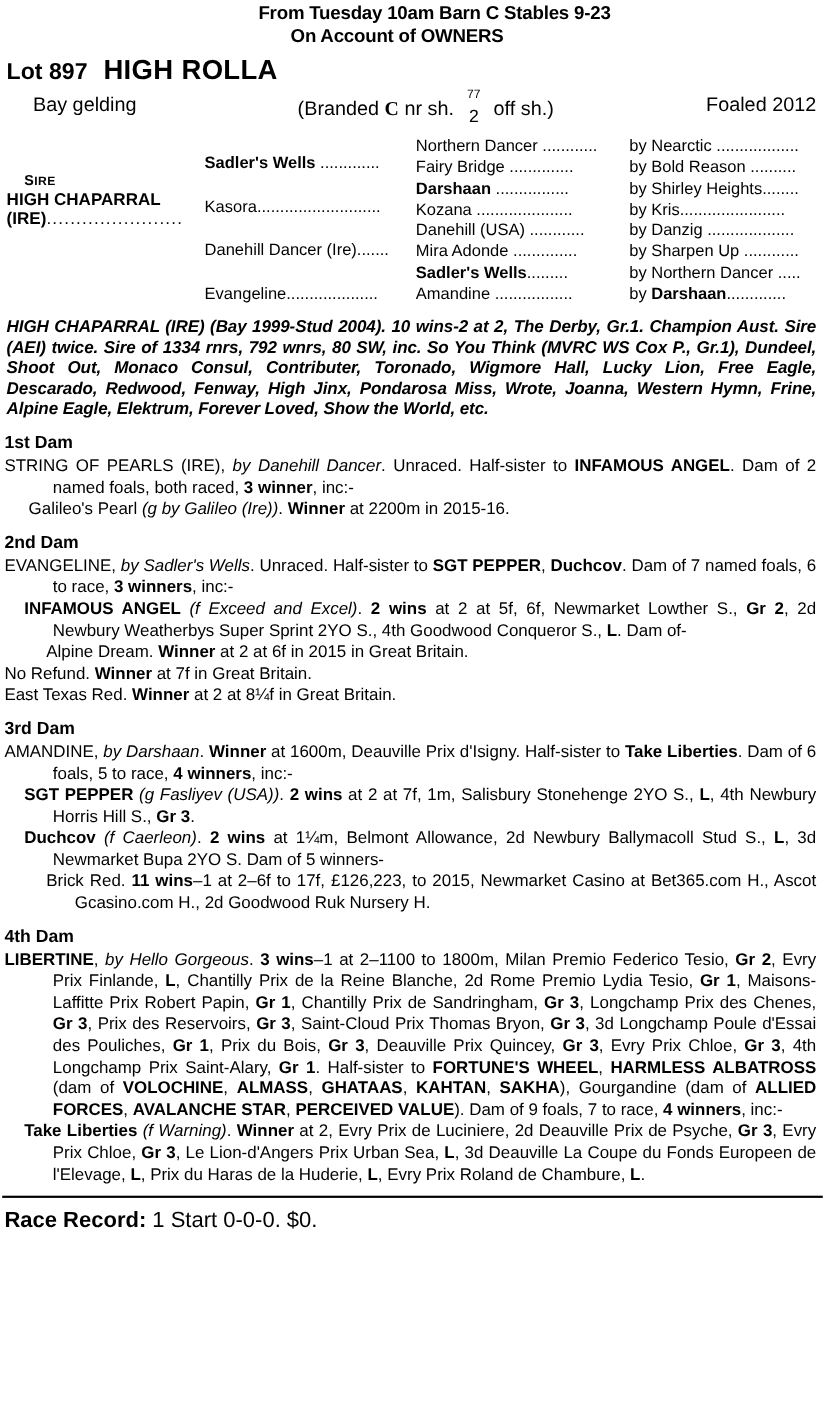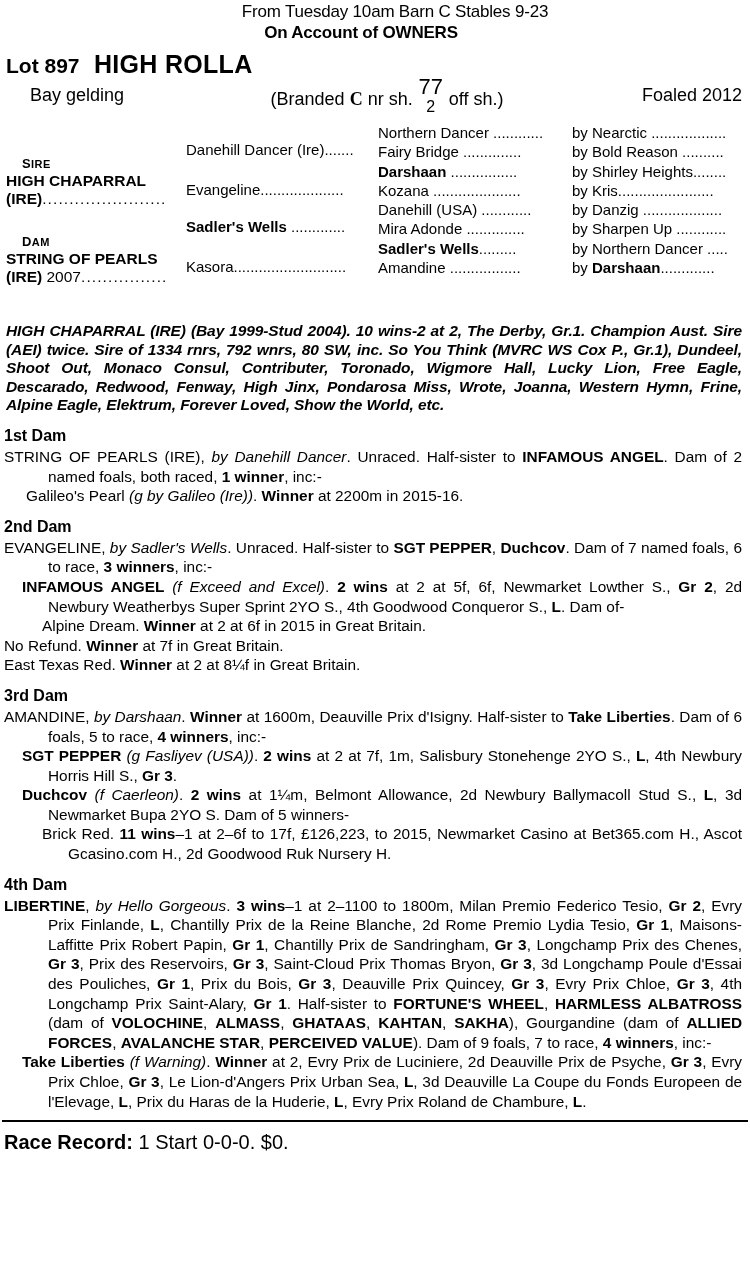--- a/index.html
+++ b/index.html
@@ -19,21 +19,21 @@
     position: relative;
     width: 750px;
     height: 1281px;
     padding: 0;
     box-sizing: border-box;
   }
 
   
   .hdr-line1 {
     text-align: center;
-    font-weight: normal;
+    font-weight: bold;
     font-size: 17px;
     letter-spacing: -0.2px;
     padding: 2px 0 0 0;
     margin-left: 40px;
   }
   .hdr-line2 {
     text-align: center;
     font-weight: bold;
     font-size: 17px;
     letter-spacing: -0.2px;
@@ -91,21 +91,21 @@
     position: relative;
     width: 26px;
     text-align: center;
     vertical-align: middle;
     font-size: 16px;
     line-height: 1;
     top: 1px;
   }
   .frac .num {
     display: block;
-    font-size: 22px;
+    font-size: 11px;
     line-height: 15px;
     position: relative;
     top: -7px;
   }
   .frac .den {
     display: block;
     font-size: 16px;
     line-height: 15px;
     position: relative;
     top: -2px;
@@ -235,37 +235,32 @@
   </div>
 
   <div class="ped">
 
     <div class="ped-col1">
       <div class="sire-block">
         <div class="side-label"><span class="big">S</span><span>IRE</span></div>
         <div class="parent-name">HIGH CHAPARRAL</div>
         <div class="parent-name leader"><span>(IRE)</span><span class="dots" style="font-weight:normal">.......................</span></div>
       </div>
-      <div class="dam-block">
-        <div class="side-label"><span class="big">D</span><span>AM</span></div>
-        <div class="parent-name">STRING OF PEARLS</div>
-        <div class="parent-name leader"><span>(IRE)</span> <span style="font-weight:normal">2007</span><span class="dots" style="font-weight:normal">................</span></div>
+    </div>
+
+    <div class="ped-col2">
+      <div style="height:78px;padding-top:16px;box-sizing:border-box">
+        <div class="gp-cell b"><span>Sadler's Wells</span><span class="dots" style="font-weight:normal"> .............</span></div>
+        <div style="height:21px"></div>
+        <div class="gp-cell"><span>Kasora</span><span class="dots">...........................</span></div>
       </div>
-    </div>
-
-    <div class="ped-col2">
       <div style="height:78px;padding-top:17px;box-sizing:border-box">
         <div class="gp-cell"><span>Danehill Dancer (Ire)</span><span class="dots">.......</span></div>
         <div style="height:21px"></div>
         <div class="gp-cell"><span>Evangeline</span><span class="dots">....................</span></div>
-      </div>
-      <div style="height:78px;padding-top:16px;box-sizing:border-box">
-        <div class="gp-cell b"><span>Sadler's Wells</span><span class="dots" style="font-weight:normal"> .............</span></div>
-        <div style="height:21px"></div>
-        <div class="gp-cell"><span>Kasora</span><span class="dots">...........................</span></div>
       </div>
     </div>
 
     <div class="ped-col3">
       <div class="ggp-cell"><span>Northern Dancer</span><span class="dots"> ............</span></div>
       <div class="ggp-cell"><span>Fairy Bridge</span><span class="dots"> ..............</span></div>
       <div class="ggp-cell"><span class="bld">Darshaan</span><span class="dots"> ................</span></div>
       <div class="ggp-cell"><span>Kozana</span><span class="dots"> .....................</span></div>
       <div class="ggp-cell"><span>Danehill (USA)</span><span class="dots"> ............</span></div>
       <div class="ggp-cell"><span>Mira Adonde</span><span class="dots"> ..............</span></div>
@@ -283,21 +278,21 @@
       <div class="ggp-cell"><span>by Northern Dancer</span><span class="dots"> .....</span></div>
       <div class="ggp-cell"><span>by </span><span class="bld">Darshaan</span><span class="dots">.............</span></div>
     </div>
 
   </div>
 
   <div class="sire-para">HIGH CHAPARRAL (IRE) (Bay 1999-Stud 2004). 10 wins-2 at 2, The Derby, Gr.1. Champion Aust. Sire (AEI) twice. Sire of 1334 rnrs, 792 wnrs, 80 SW, inc. So You Think (MVRC WS Cox P., Gr.1), Dundeel, Shoot Out, Monaco Consul, Contributer, Toronado, Wigmore Hall, Lucky Lion, Free Eagle, Descarado, Redwood, Fenway, High Jinx, Pondarosa Miss, Wrote, Joanna, Western Hymn, Frine, Alpine Eagle, Elektrum, Forever Loved, Show the World, etc.</div>
 
   <div class="dam-sec">
     <div class="dam-head">1st Dam</div>
-    <div class="para hang"><span>STRING OF PEARLS (IRE), </span><i>by Danehill Dancer</i><span>. Unraced. Half-sister to </span><b>INFAMOUS ANGEL</b><span>. Dam of 2 named foals, both raced, </span><b>1 winner</b><span>, inc:-</span></div>
+    <div class="para hang"><span>STRING OF PEARLS (IRE), </span><i>by Danehill Dancer</i><span>. Unraced. Half-sister to </span><b>INFAMOUS ANGEL</b><span>. Dam of 2 named foals, both raced, </span><b>3 winner</b><span>, inc:-</span></div>
     <div class="para hang2"><span>Galileo's Pearl </span><i>(g by Galileo (Ire))</i><span>. </span><b>Winner</b><span> at 2200m in 2015-16.</span></div>
   </div>
 
   <div class="dam-sec">
     <div class="dam-head">2nd Dam</div>
     <div class="para hang"><span>EVANGELINE, </span><i>by Sadler's Wells</i><span>. Unraced. Half-sister to </span><b>SGT PEPPER</b><span>, </span><b>Duchcov</b><span>. Dam of 7 named foals, 6 to race, </span><b>3 winners</b><span>, inc:-</span></div>
     <div class="para hang3"><b>INFAMOUS ANGEL</b><i> (f Exceed and Excel)</i><span>. </span><b>2 wins</b><span> at 2 at 5f, 6f, Newmarket Lowther S., </span><b>Gr 2</b><span>, 2d Newbury Weatherbys Super Sprint 2YO S., 4th Goodwood Conqueror S., </span><b>L</b><span>. Dam of-</span></div>
     <div class="para hang2" style="padding-left:60px;text-indent:-22px"><span>Alpine Dream. </span><b>Winner</b><span> at 2 at 6f in 2015 in Great Britain.</span></div>
     <div class="para"><span>No Refund. </span><b>Winner</b><span> at 7f in Great Britain.</span></div>
     <div class="para"><span>East Texas Red. </span><b>Winner</b><span> at 2 at 8¼f in Great Britain.</span></div>

